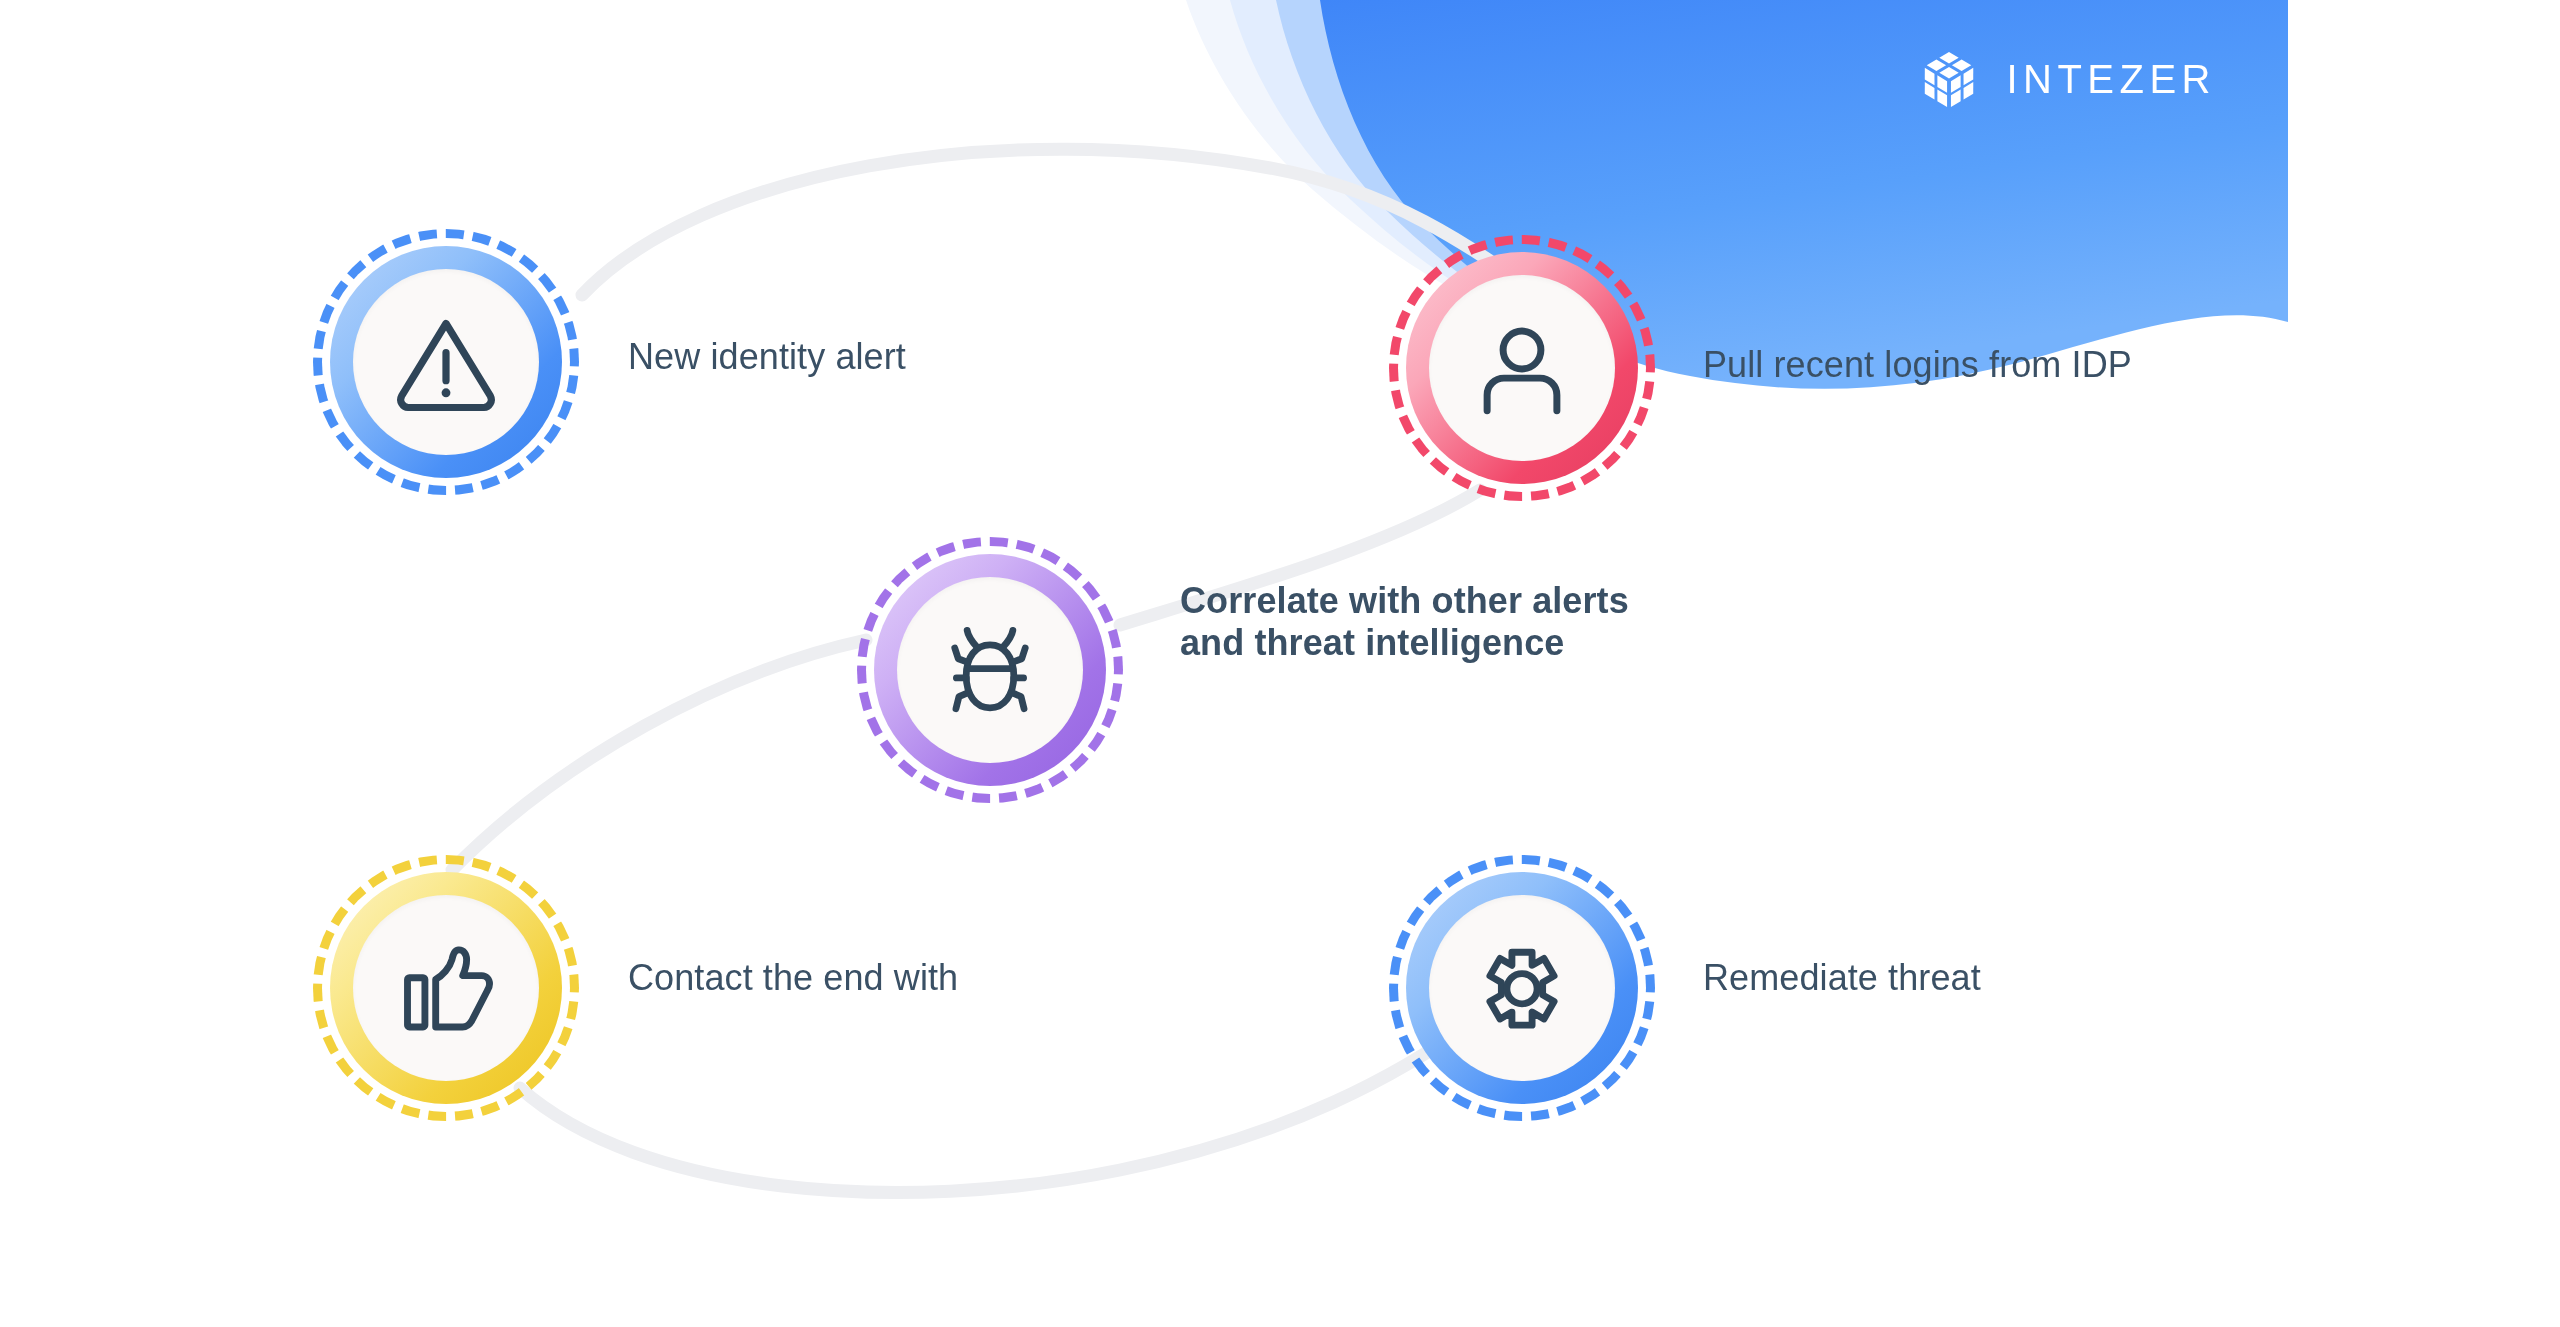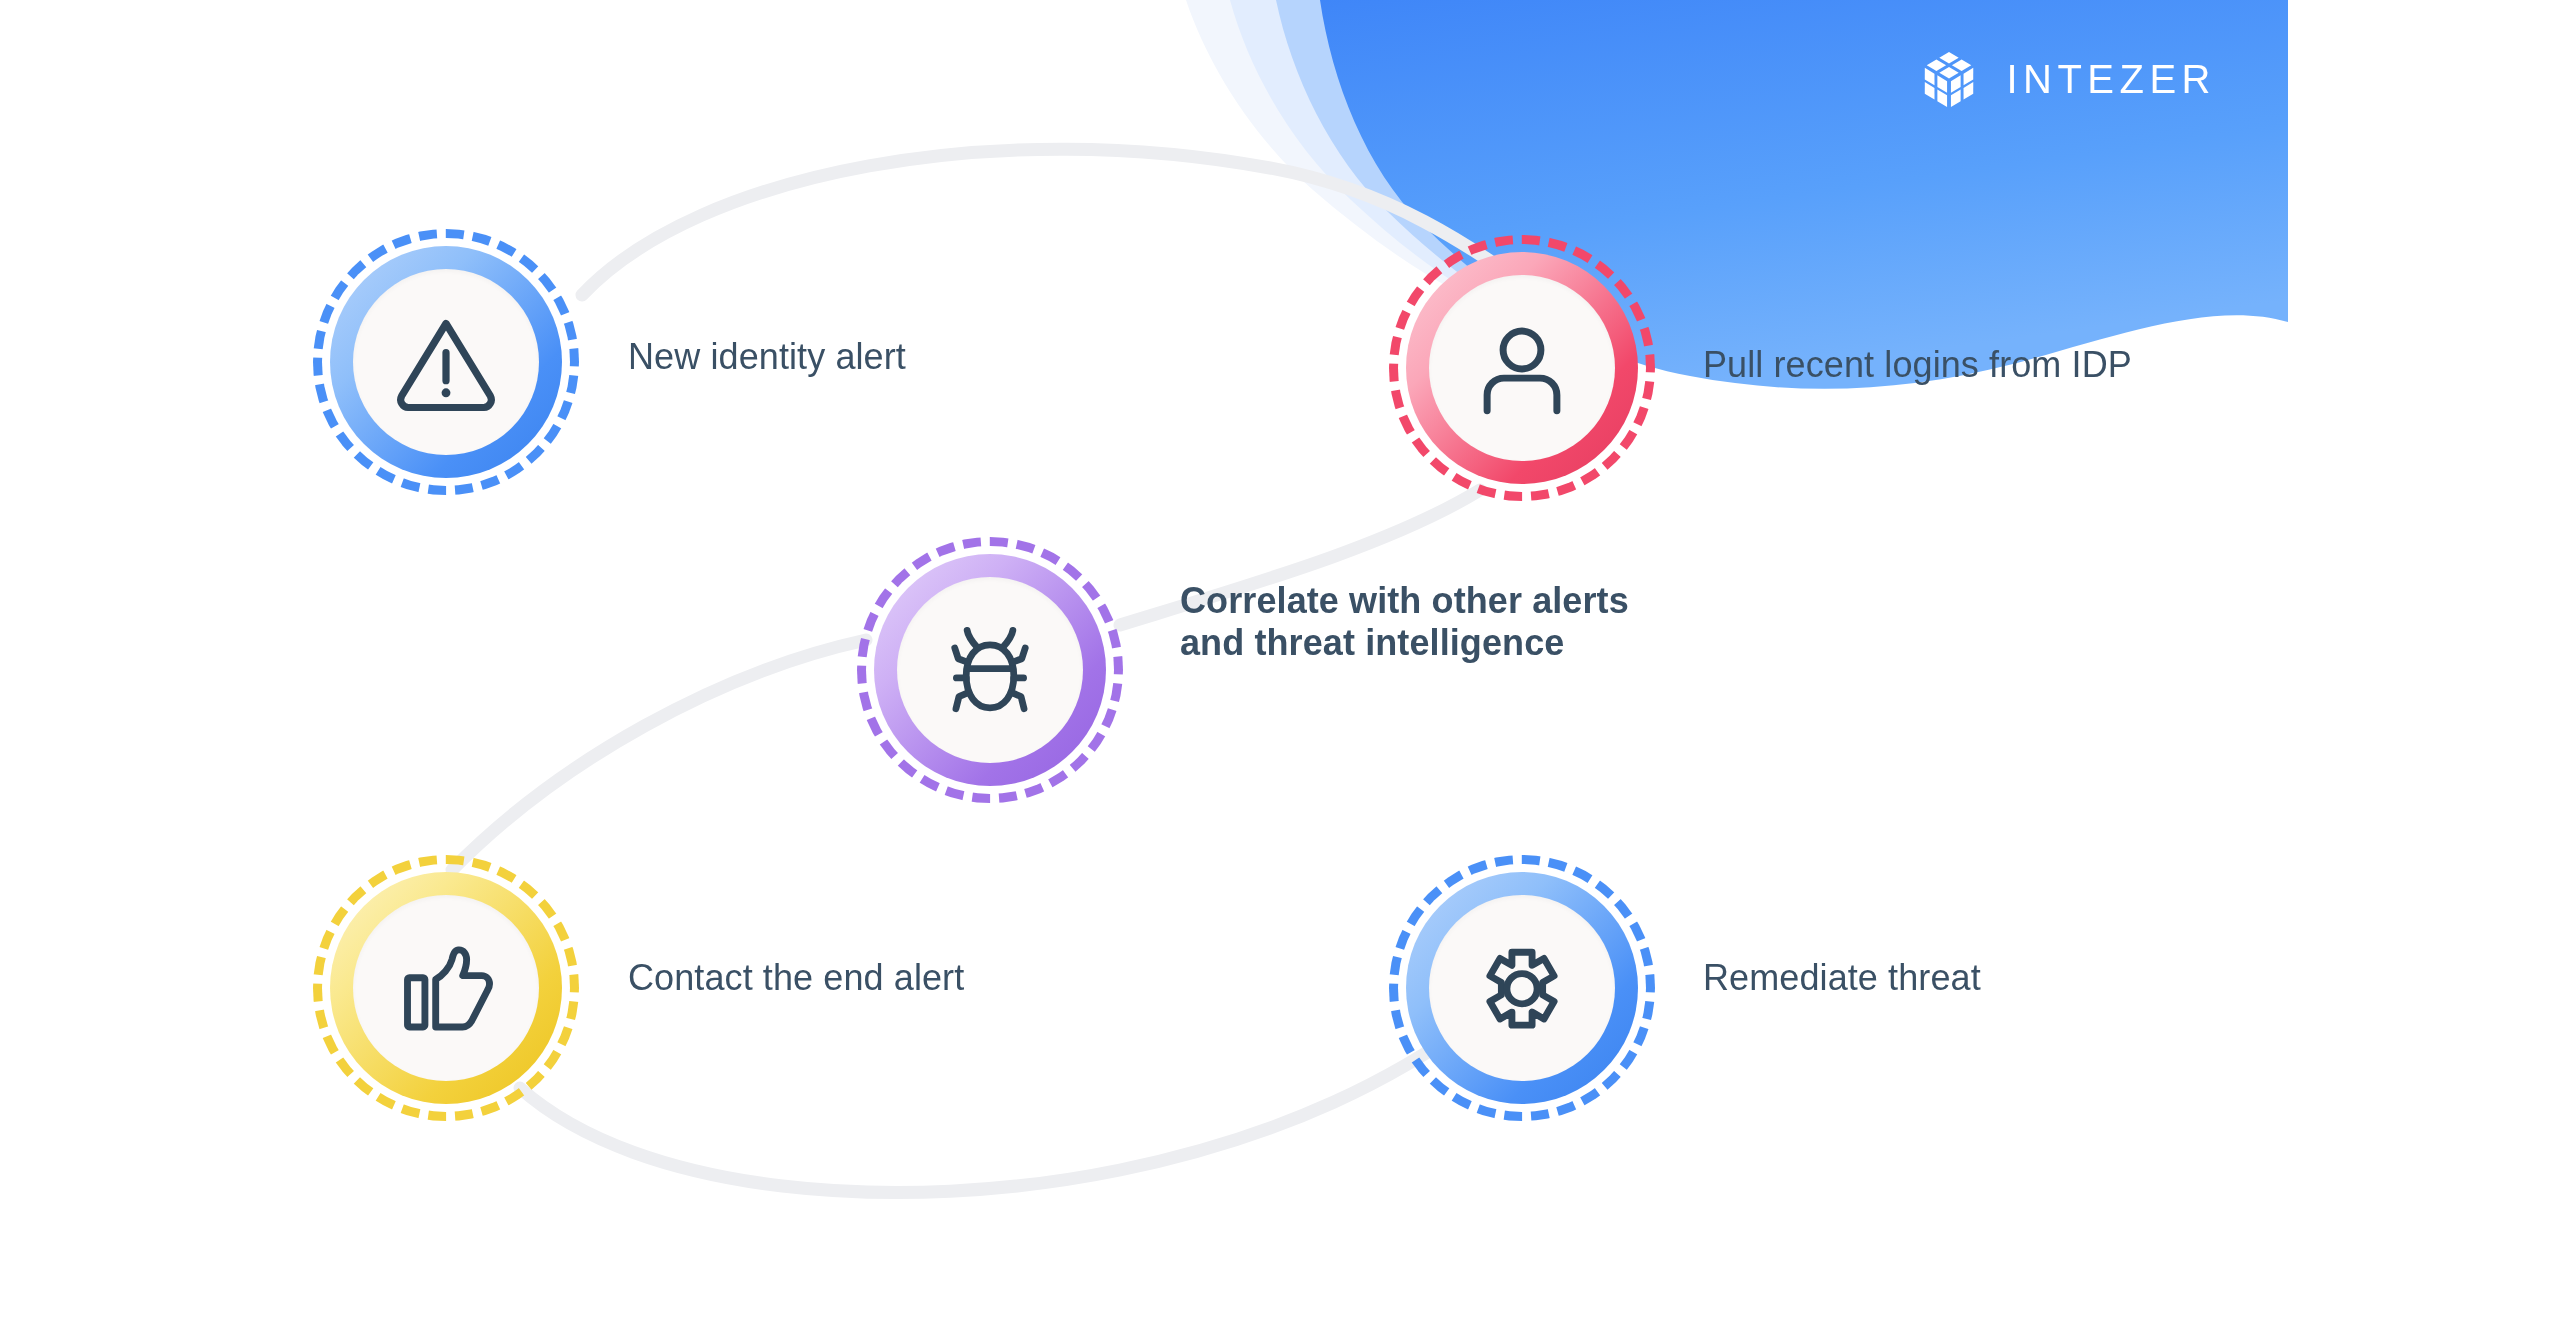--- a/index.html
+++ b/index.html
@@ -241,21 +241,21 @@
           <rect x="7.2" y="19.5" width="7.6" height="21.5" rx="0.8"></rect>
           <path d="M19.5 41 L19.5 20.2 C22.4 18.8 25.6 15.2 26.6 11.6
                    C27.1 9.4 27.6 7.6 29.4 7.4 C31.5 7.2 33 9.1 33 11.6
                    C33 14 32.2 16.6 31.3 18.6 L39.6 18.6
                    C41.6 18.6 43 20.2 43 22.2 C43 23.2 42.6 24.3 42 25.2
                    L35.2 38.4 C34.2 40.1 33 41 31.2 41 Z"></path>
         </g>
       </svg>
     </div>
   </div>
-  <div class="node-label" style="left:628px; top:957px;">Contact the end alert</div>
+  <div class="node-label" style="left:628px; top:957px;">Contact the end with</div>
 
   <div class="node" style="left:1522px; top:988px;">
     <div class="dashed-ring" style="border: 9px dashed #4a90f7;"></div>
     <div class="color-ring" style="background: linear-gradient(135deg, #b5d3fb 0%, #8fbffa 32%, #4a90f7 72%, #3a82ee 100%);"></div>
     <div class="inner-disc">
       <svg class="node-glyph" width="110" height="110" viewBox="0 0 48 48">
         <path d="M19.6 5.4 L28.4 5.4 L28.4 11.1 L33.6 8.1 L38 15.7 L33 18.6
                  L33 24 L38 26.9 L33.6 34.5 L28.4 31.5 L28.4 37.2 L19.6 37.2
                  L19.6 31.5 L14.4 34.5 L10 26.9 L15 24 L15 18.6 L10 15.7
                  L14.4 8.1 L19.6 11.1 Z" transform="translate(0,3)" fill="none" stroke="#2f4558" stroke-width="3.0" stroke-linejoin="round"></path>

